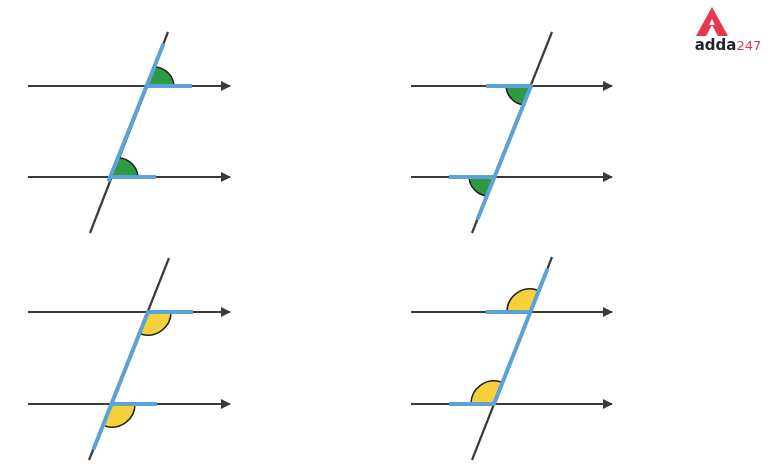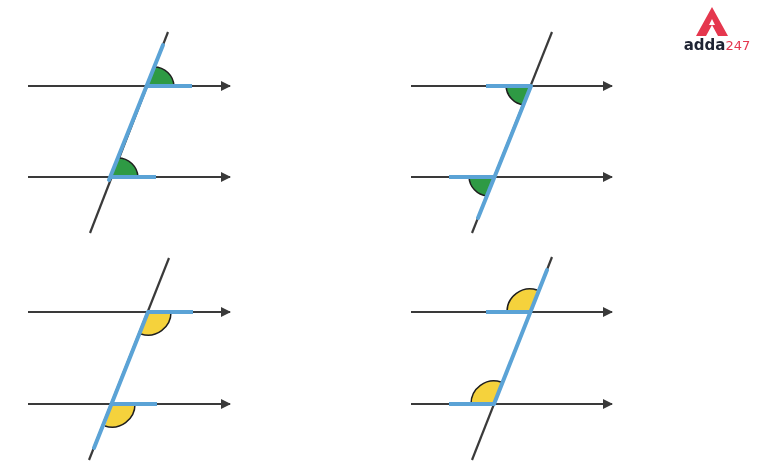--- a/index.html
+++ b/index.html
@@ -1,20 +1,20 @@
 <!DOCTYPE html>
 <html><head>
 <meta charset="utf-8">
 <style>
   html, body { margin: 0; padding: 0; background: #ffffff; }
   body { width: 768px; height: 476px; position: relative; overflow: hidden; font-family: "DejaVu Sans", sans-serif; }
   #diagram { position: absolute; left: 0; top: 0; width: 768px; height: 476px; }
   .logo { position: absolute; left: 672px; top: 6px; width: 80px; height: 52px; }
   .logo-mark { position: absolute; left: 22px; top: 0; width: 36px; height: 32px; }
-  .logo-text { position: absolute; left: 5px; top: 30px; width: 80px; text-align: center; font-family: "DejaVu Sans", sans-serif; font-weight: bold; font-size: 15px; color: #1f2433; letter-spacing: 0px; white-space: nowrap; }
+  .logo-text { position: absolute; left: 16px; top: 30px; width: 80px; text-align: center; font-family: "DejaVu Sans", sans-serif; font-weight: bold; font-size: 15px; color: #1f2433; letter-spacing: 0px; white-space: nowrap; }
   .logo-text .num { color: #e5374e; font-weight: normal; font-size: 13px; }
 </style>
 </head>
 <body>
 
 <svg id="diagram" viewBox="0 0 768 476" xmlns="http://www.w3.org/2000/svg">
   <defs>
     <marker id="arrow" markerWidth="10" markerHeight="10" refX="9" refY="5" orient="auto" markerUnits="userSpaceOnUse">
       <path d="M0,0 L10,5 L0,10 Z" fill="#3a3a3a"></path>
     </marker>

